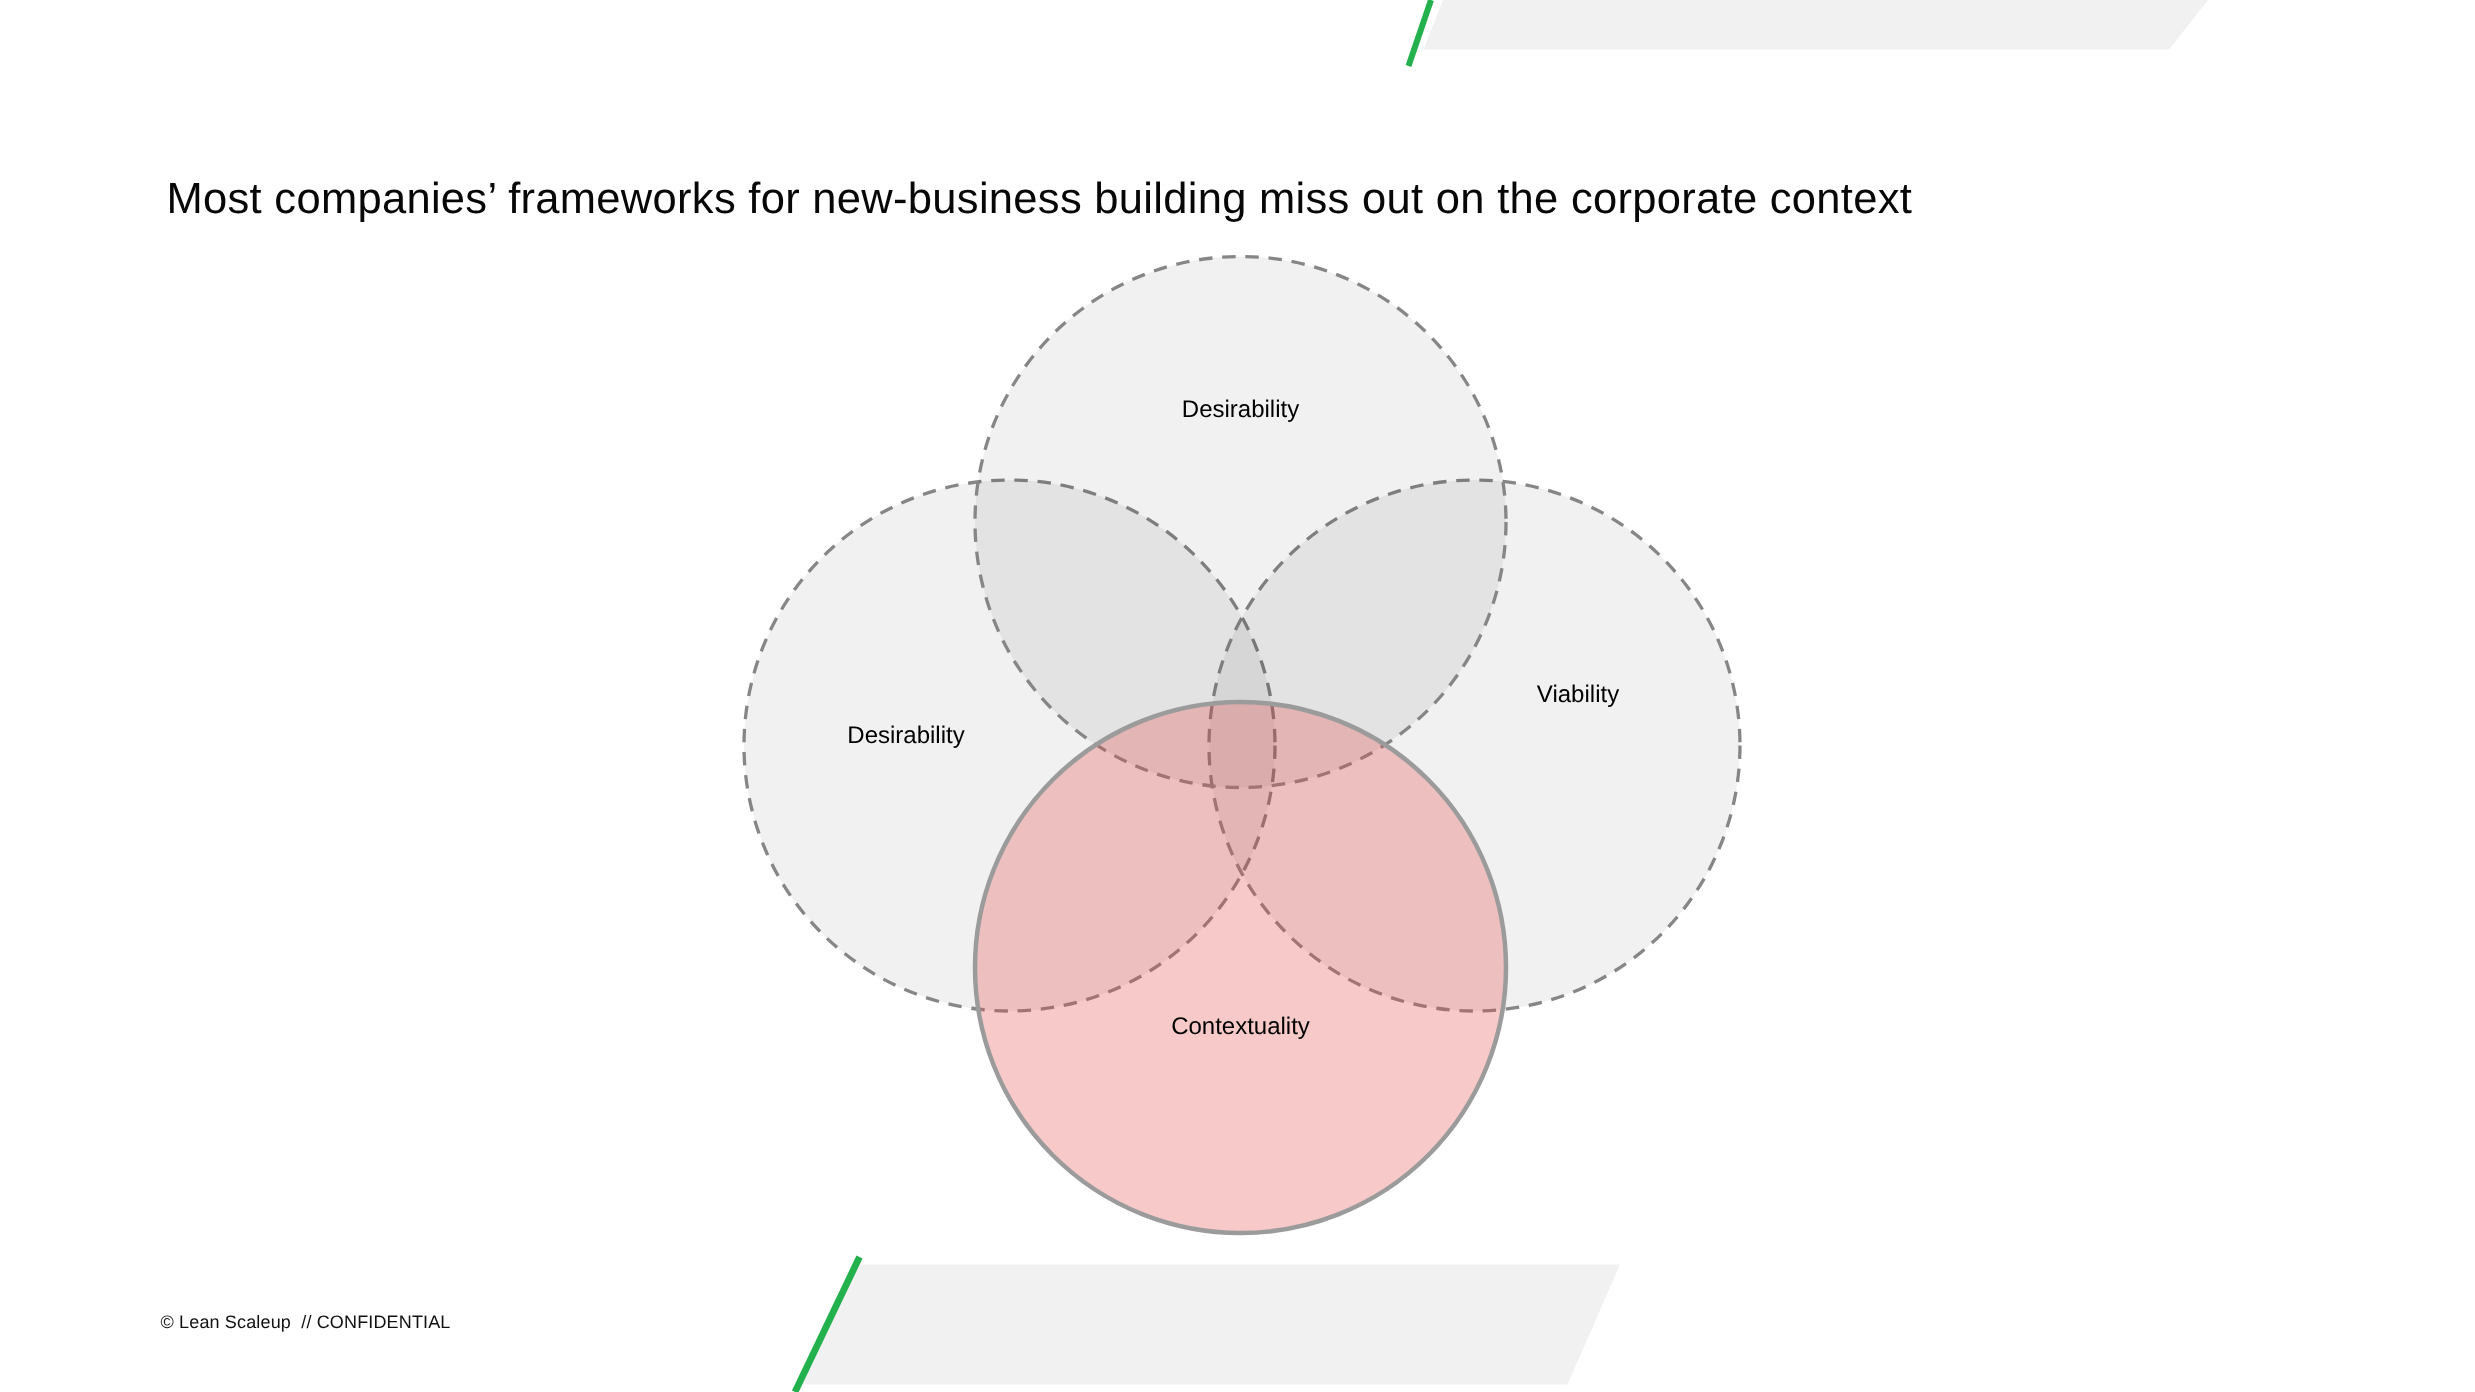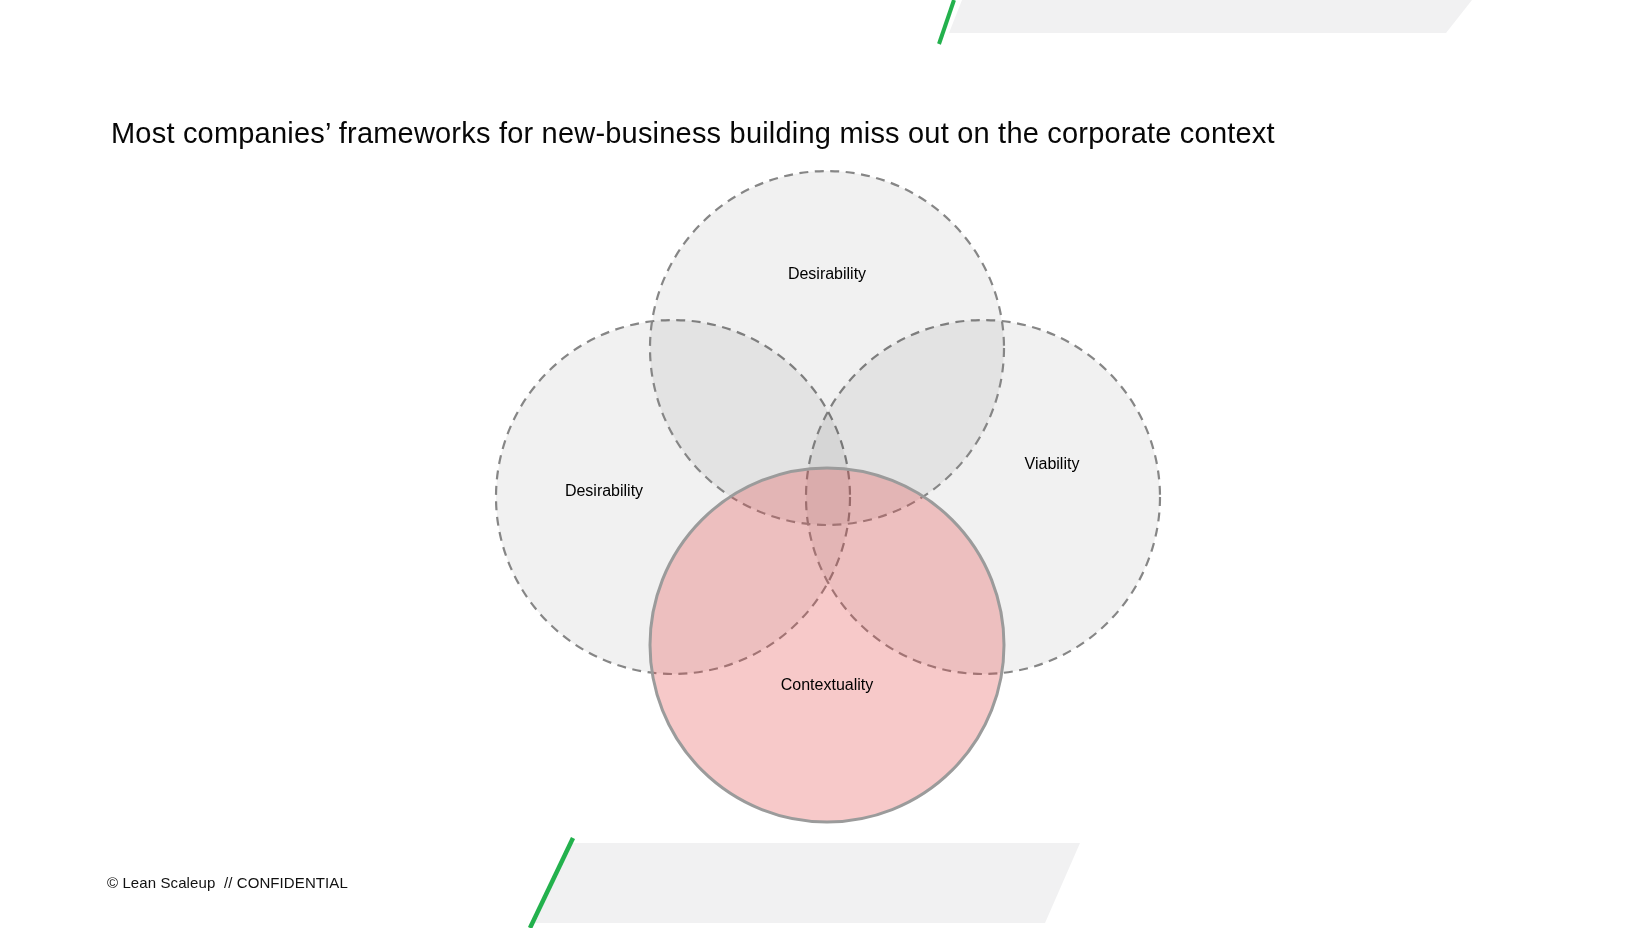--- a/index.html
+++ b/index.html
@@ -43,21 +43,21 @@
     white-space: nowrap;
   }
   .venn-label.desirability { left: 827px; top: 274px; }
   .venn-label.feasibility  { left: 604px; top: 491px; }
   .venn-label.viability    { left: 1052px; top: 464px; }
   .venn-label.contextuality{ left: 827px; top: 685px; }
   .slide-footer {
     position: absolute;
     left: 107px;
     top: 874px;
-    font-size: 15px;
+    font-size: 12px;
     font-weight: 400;
     color: #111111;
     white-space: pre;
     letter-spacing: 0.1px;
   }
 </style>
 </head>
 <body>
 
 <div class="slide">

